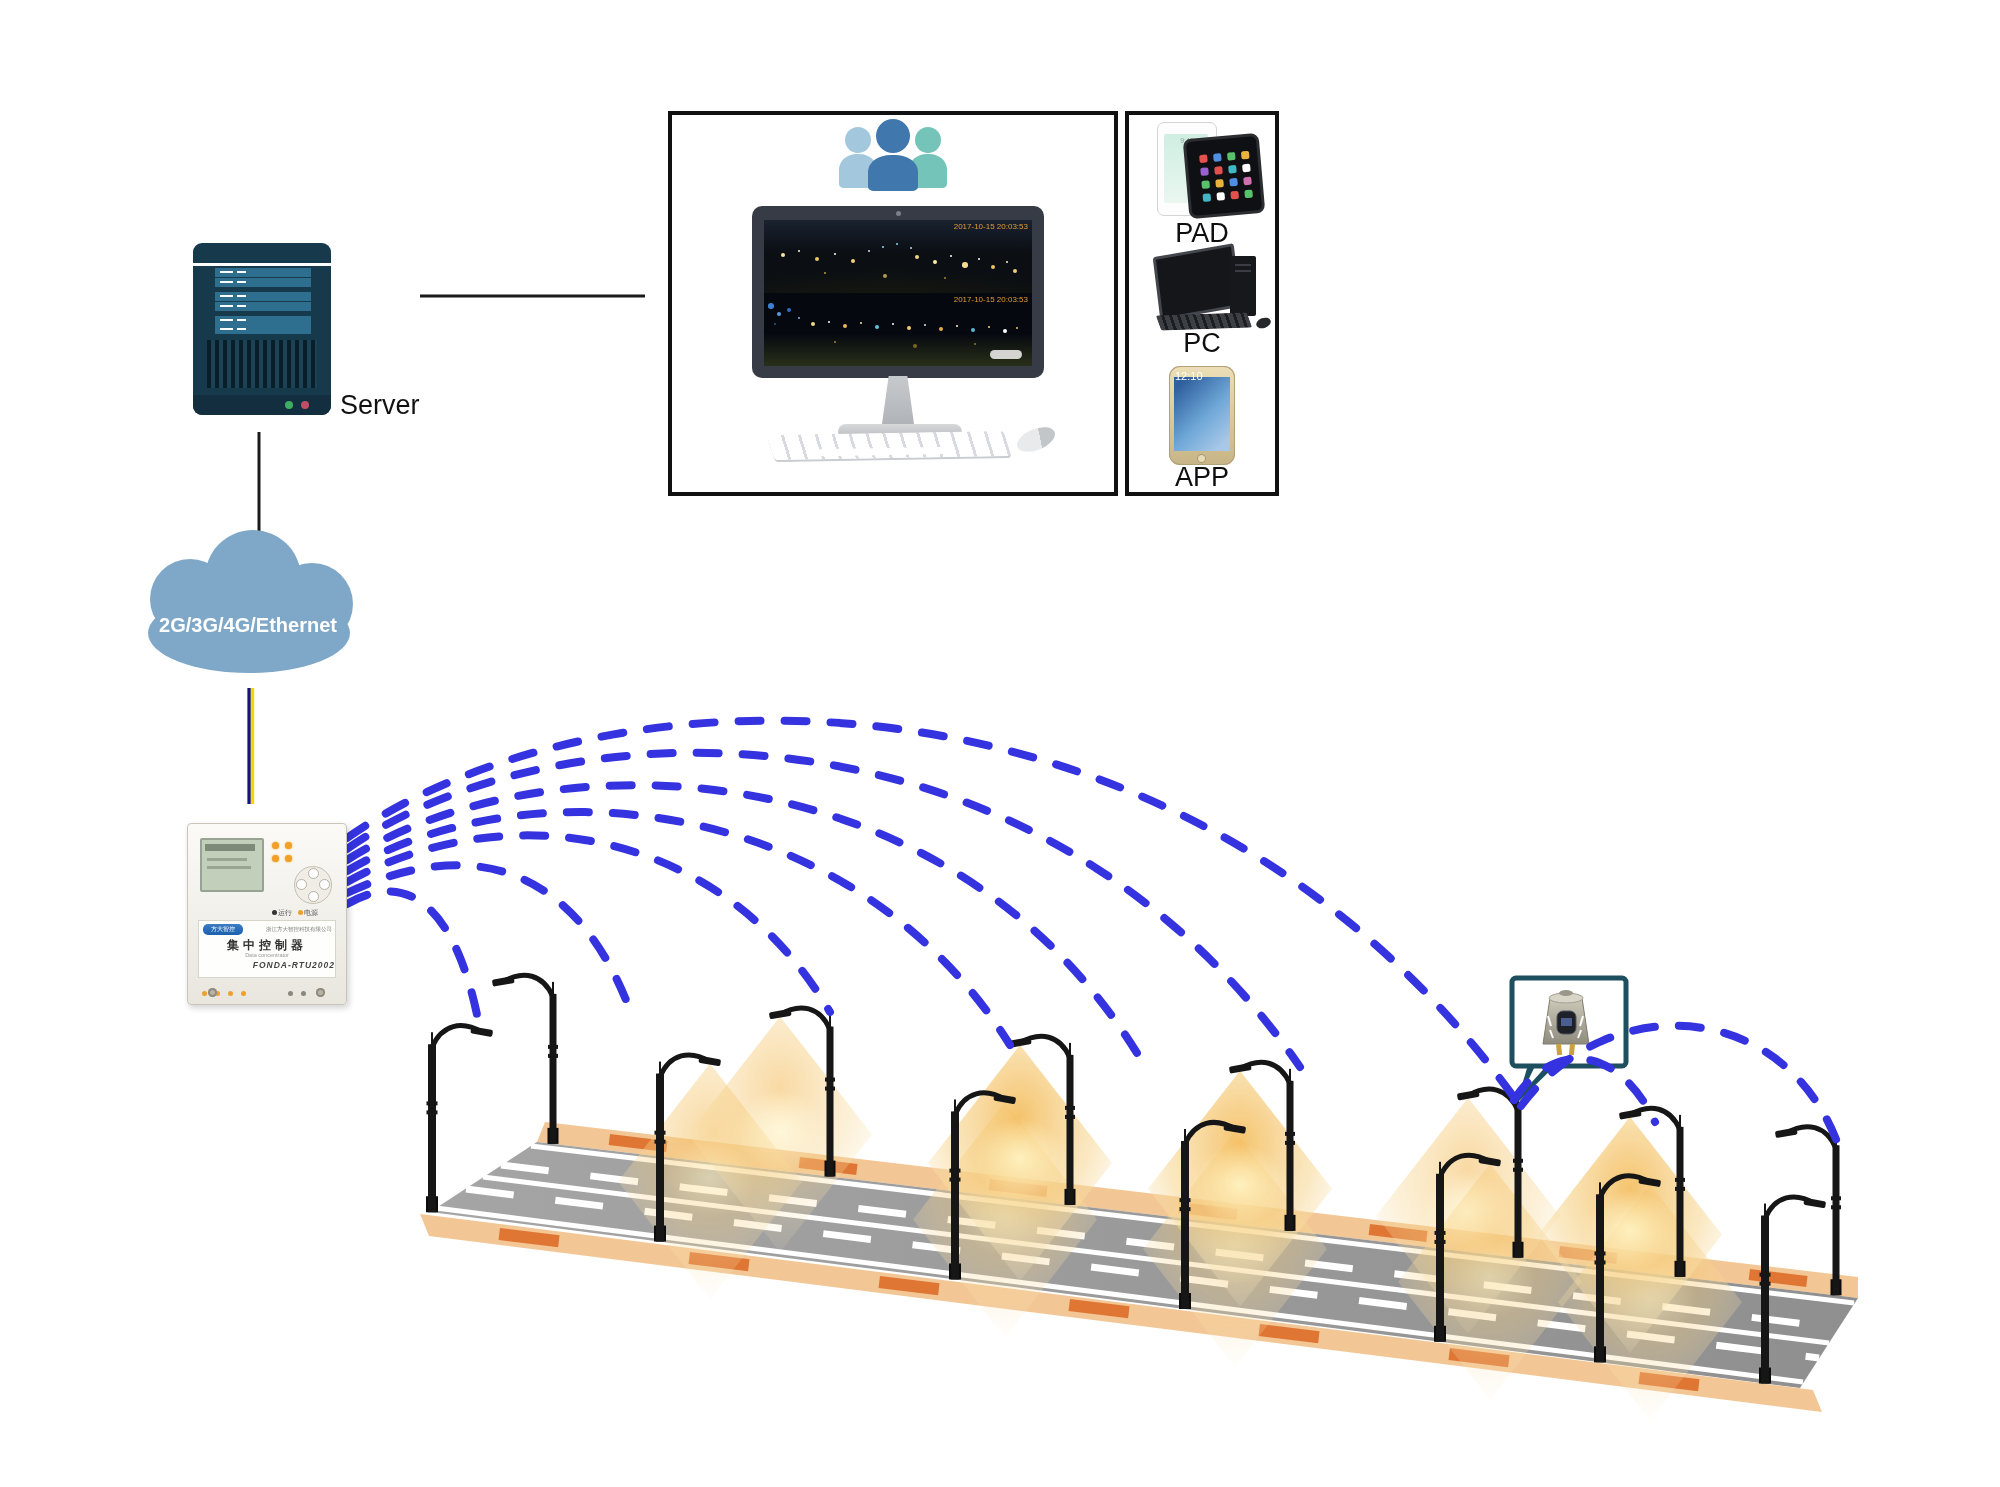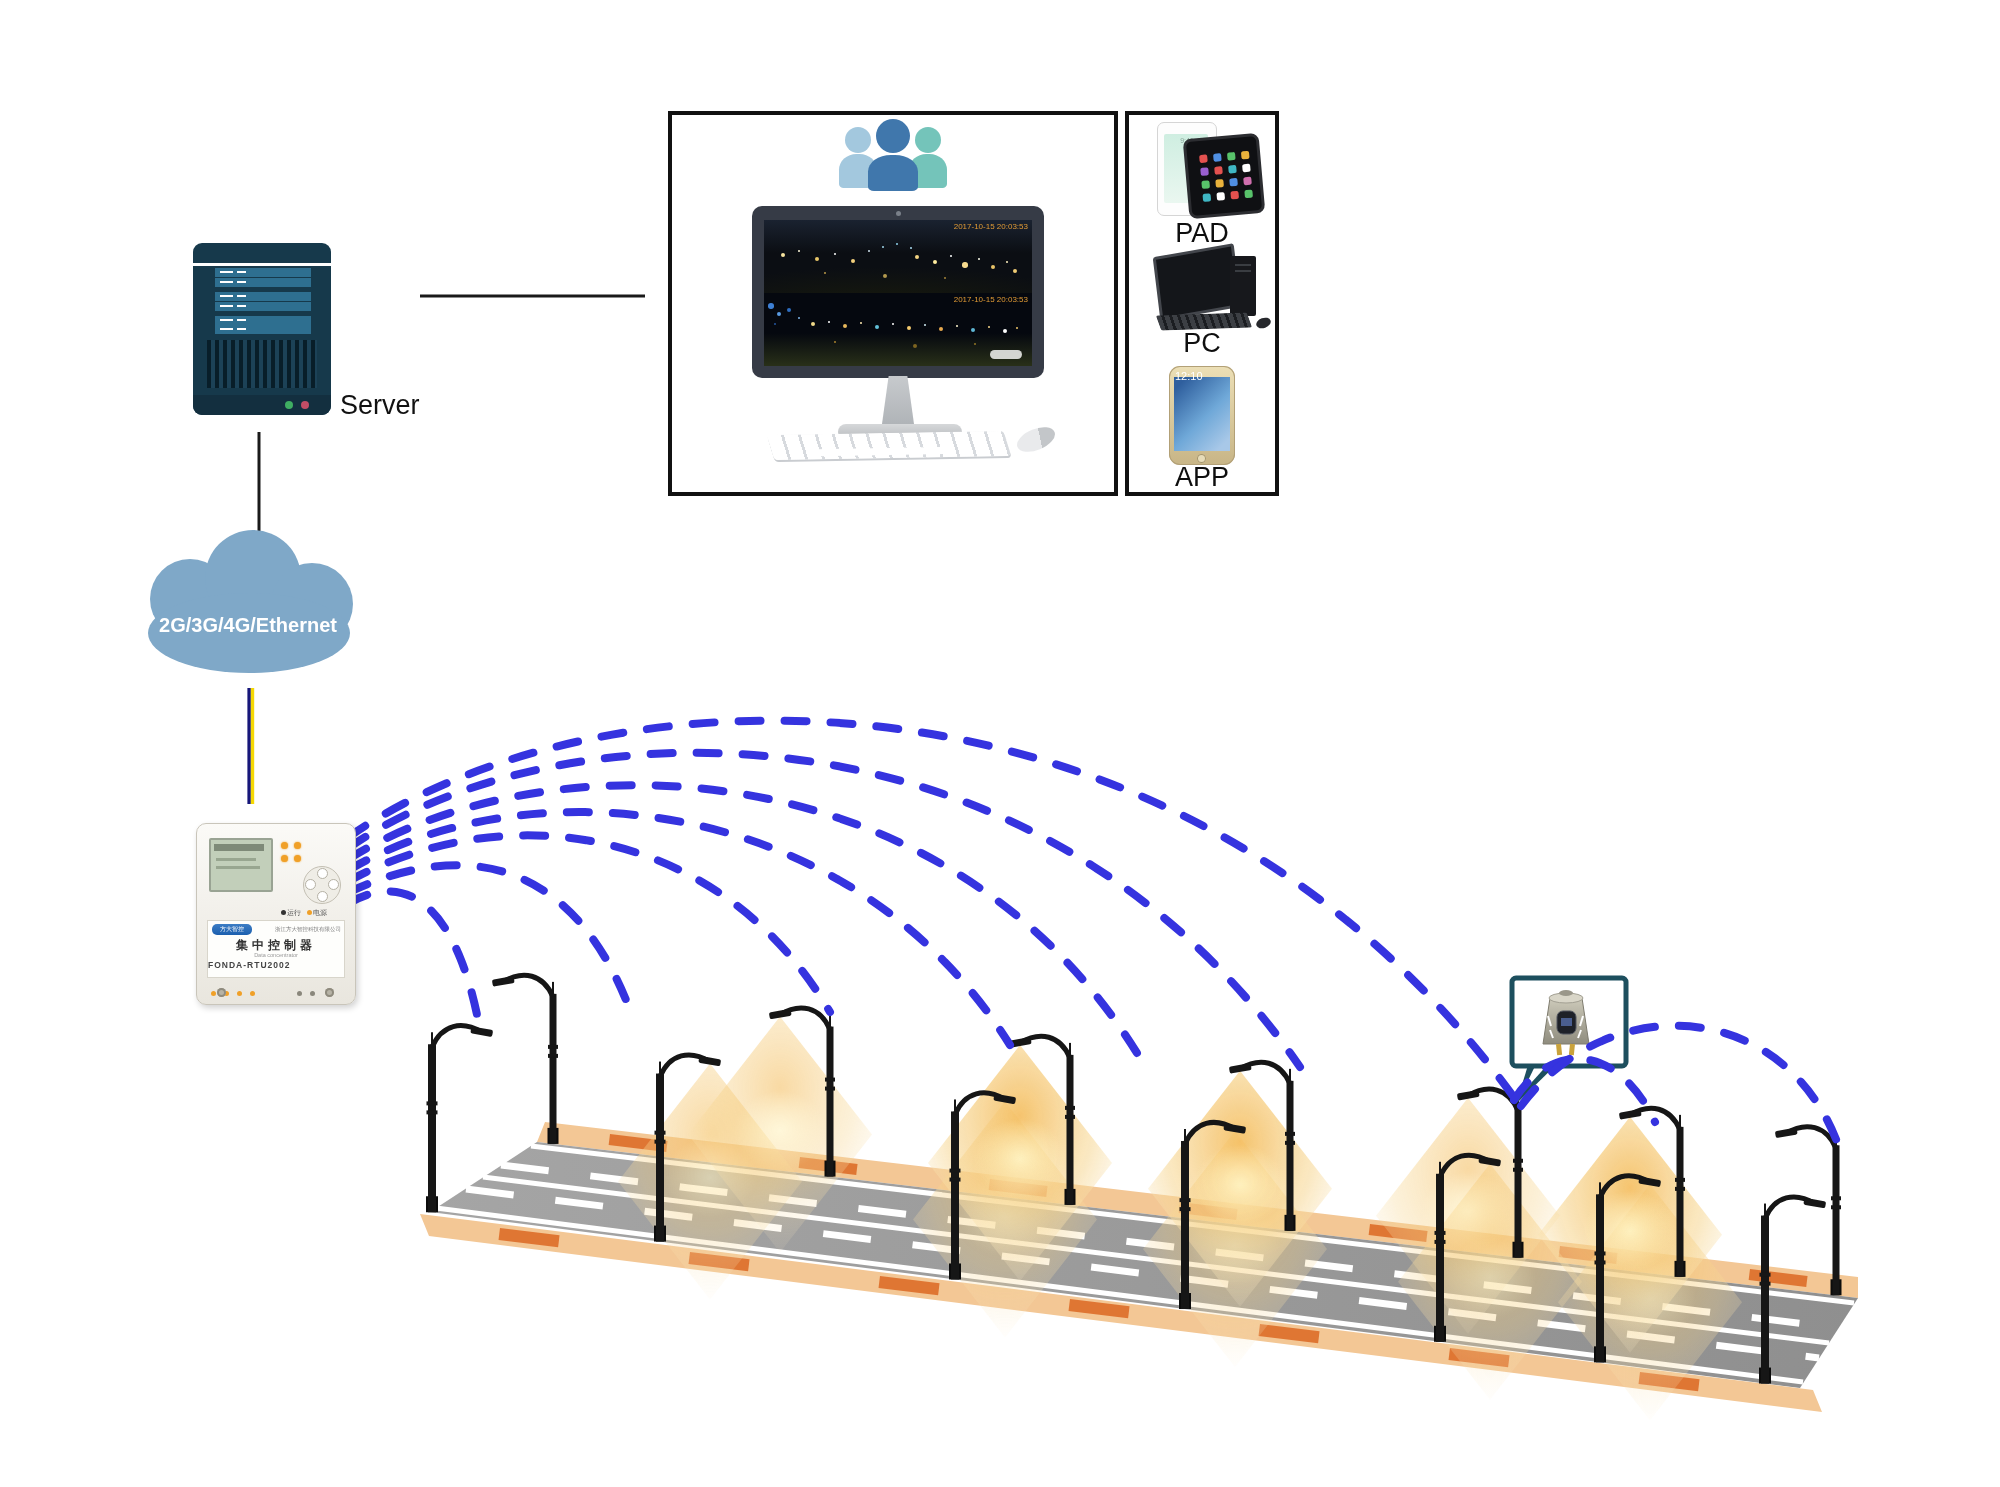--- a/index.html
+++ b/index.html
@@ -78,39 +78,39 @@
   .pc-mouse{position:absolute;left:1256px;top:318px;width:15px;height:10px;border-radius:50%;background:#26282c;transform:rotate(-20deg);}
   .phone{position:absolute;left:1169px;top:366px;width:66px;height:99px;border-radius:11px;
       background:linear-gradient(#ecdfb6,#c8b586);box-shadow:inset 0 0 0 1px #b2a077;}
   .phone .ph-screen{position:absolute;left:5px;top:11px;width:56px;height:74px;
       background:linear-gradient(135deg,#2f5f9e 10%,#6fa8d8 55%,#a8c8e8 90%);}
   .phone .ph-clock{position:absolute;left:6px;top:4px;color:#fff;font-size:11px;}
   .phone .ph-home{position:absolute;left:50%;bottom:2px;width:9px;height:9px;margin-left:-5px;border-radius:50%;
       background:#e7dcb8;box-shadow:inset 0 0 0 1px #a4946c;}
 
   
-  .ct{position:absolute;left:196px;top:823px;width:158px;height:180px;border-radius:10px;
+  .ct{position:absolute;left:187px;top:823px;width:158px;height:180px;border-radius:4px;
       background:linear-gradient(#fbfaf7,#e9e6de);border:1px solid #c9c5ba;box-shadow:2px 3px 6px rgba(0,0,0,.18);}
   .ct .lcd{position:absolute;left:12px;top:14px;width:60px;height:50px;background:#c2cfba;border:2px solid #99a393;border-radius:2px;
       background-image:linear-gradient(#7e8a78,#7e8a78),linear-gradient(#98a690,#98a690),linear-gradient(#98a690,#98a690);
       background-size:50px 7px,40px 3px,44px 3px;background-position:3px 4px,5px 18px,5px 26px;background-repeat:no-repeat;}
   .ct .ledg{position:absolute;width:7px;height:7px;border-radius:50%;background:#f0a028;box-shadow:0 0 2px #f0a028;}
   .ct .pad{position:absolute;left:106px;top:42px;width:36px;height:36px;border-radius:50%;background:#efede6;border:1px solid #c4c0b4;}
   .ct .pad i{position:absolute;width:9px;height:9px;border-radius:50%;background:#fff;border:1px solid #b5b1a5;}
   .ct .status{position:absolute;left:80px;top:84px;font-size:7px;color:#555;white-space:nowrap;}
   .ct .dot{display:inline-block;width:5px;height:5px;border-radius:50%;vertical-align:middle;margin:0 1px 1px 4px;}
   .ct .panel{position:absolute;left:10px;top:96px;width:136px;height:56px;background:#fefefc;border:1px solid #d8d5cb;}
   .ct .brand{position:absolute;left:4px;top:3px;width:40px;height:11px;border-radius:5px;background:linear-gradient(#3c7cc4,#1b5fae);
       color:#fff;font-size:6px;line-height:11px;text-align:center;}
   .ct .company{position:absolute;right:3px;top:5px;font-size:5.5px;color:#777;}
   .ct .pname{position:absolute;left:0;top:16px;width:100%;text-align:center;font-size:12px;font-weight:700;
       letter-spacing:4px;color:#333;}
   .ct .pname-en{position:absolute;left:0;top:31px;width:100%;text-align:center;font-size:5.5px;color:#999;}
-  .ct .model{position:absolute;left:0;top:39px;width:100%;text-align:left;font-size:8.5px;font-weight:700;
-      letter-spacing:1px;color:#444;}
+  .ct .model{position:absolute;left:0;top:39px;width:100%;text-align:right;font-size:8.5px;font-weight:700;
+      letter-spacing:1px;color:#444;font-style:italic;}
   .ct .lrow{position:absolute;left:14px;top:158px;width:128px;height:8px;}
   .ct .lrow i{display:inline-block;width:5px;height:5px;border-radius:50%;background:#f0a028;margin-right:8px;}
   .ct .lrow i.g{background:#8a877c;}
   .ct .screw{position:absolute;width:9px;height:9px;border-radius:50%;background:#b7b3a6;box-shadow:inset 0 0 0 2px #8f8b7e;}
 
   
   .wlc-label{position:absolute;left:1400px;top:916px;font-size:35px;font-weight:500;color:#0c0c0c;letter-spacing:.5px;}
 </style>
 </head>
 <body>

